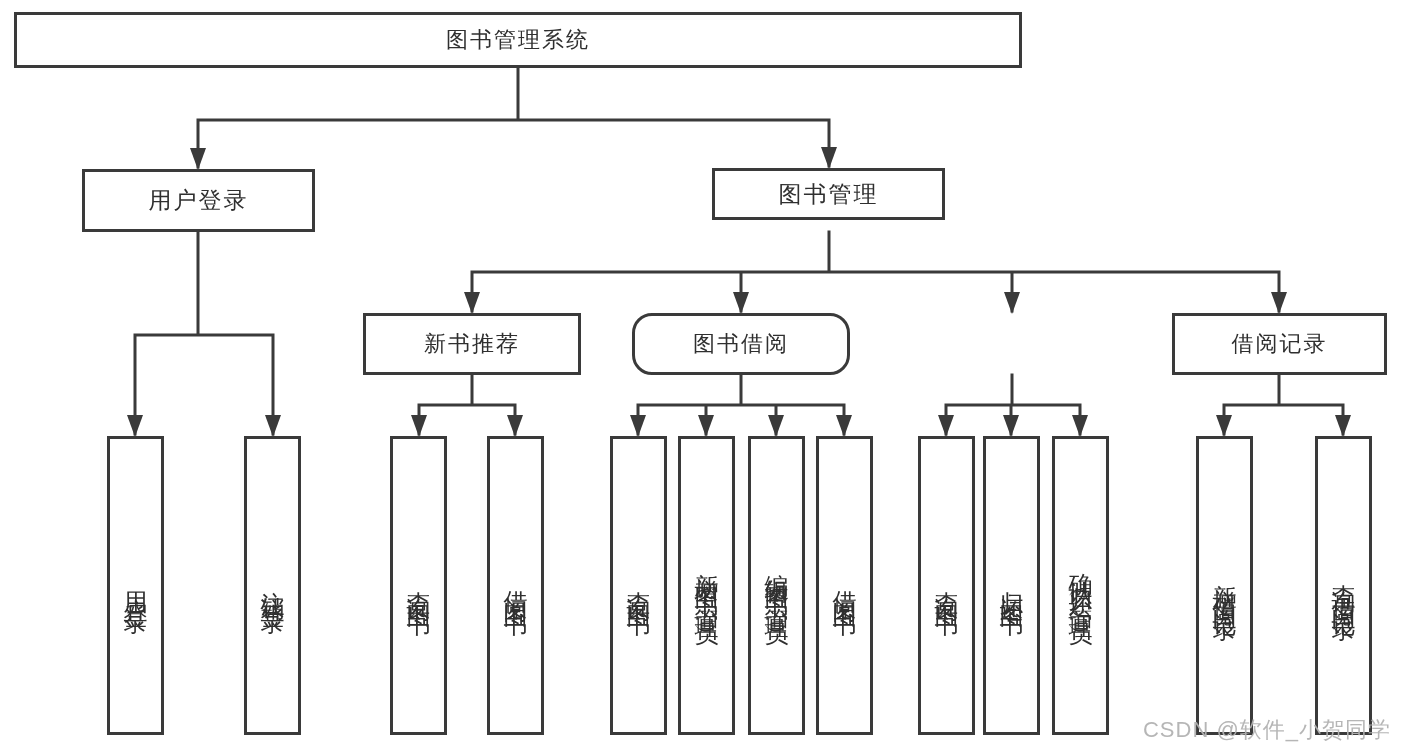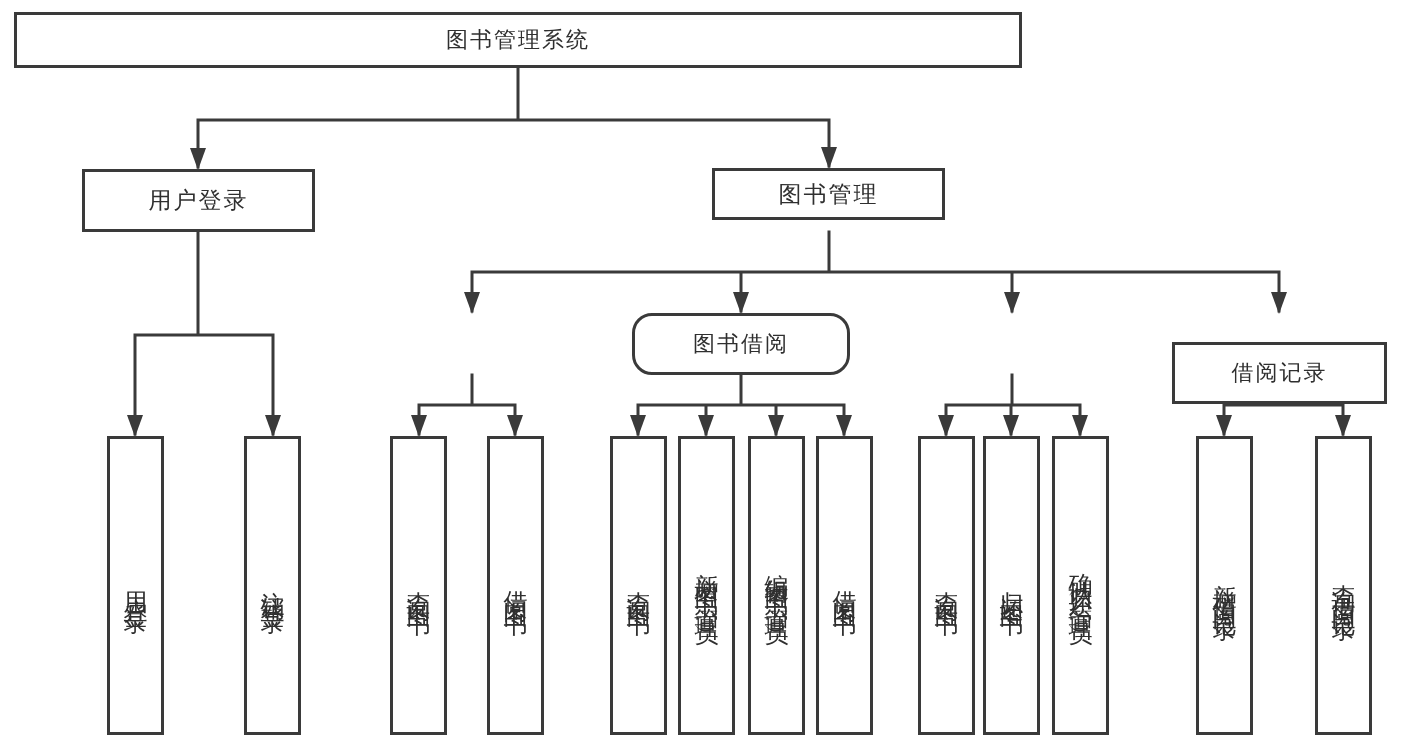--- a/index.html
+++ b/index.html
@@ -29,21 +29,21 @@
   }
   
   .n-root   { left: 14px;   top: 12px;  width: 1008px; height: 56px; }
   
   .n-login  { left: 82px;   top: 169px; width: 233px;  height: 63px; }
   .n-mgmt   { left: 712px;  top: 168px; width: 233px;  height: 52px; }
   
   .n-g1 { left: 363px;  top: 313px; width: 218px; height: 62px; }
   .n-g2 { left: 632px;  top: 313px; width: 218px; height: 62px; border-radius: 20px; }
   .n-g3 { left: 903px;  top: 313px; width: 218px; height: 62px; }
-  .n-g4 { left: 1172px; top: 313px; width: 215px; height: 62px; margin-top: 29px; }
+  .n-g4 { left: 1172px; top: 313px; width: 215px; height: 62px; }
   
   .leaf { top: 436px; height: 299px; width: 57px; }
   .n-l1  { left: 107px; }
   .n-l2  { left: 244px; }
   .n-l3  { left: 390px; }
   .n-l4  { left: 487px; }
   .n-l5  { left: 610px; }
   .n-l6  { left: 678px; }
   .n-l7  { left: 748px; }
   .n-l8  { left: 816px; }
@@ -104,20 +104,21 @@
       <polygon points="1216,415 1232,415 1224,437"></polygon>
       <polygon points="1335,415 1351,415 1343,437"></polygon>
     </g>
   </svg>
 
   <div class="node h-node n-root">图书管理系统</div>
 
   <div class="node h-node lvl2 n-login">用户登录</div>
   <div class="node h-node lvl2 n-mgmt">图书管理</div>
 
+  <div class="node h-node n-g1">新书推荐</div>
   <div class="node h-node n-g2">图书借阅</div>
   <div class="node h-node n-g4">借阅记录</div>
 
   <div class="node v-node leaf n-l1">用户登录</div>
   <div class="node v-node leaf n-l2">注销登录</div>
 
   <div class="node v-node leaf n-l3">查询图书</div>
   <div class="node v-node leaf n-l4">借阅图书</div>
 
   <div class="node v-node leaf n-l5">查询图书</div>
@@ -125,14 +126,15 @@
   <div class="node v-node leaf n-l7">编辑图书（管理员）</div>
   <div class="node v-node leaf n-l8">借阅图书</div>
 
   <div class="node v-node leaf n-l9">查询图书</div>
   <div class="node v-node leaf n-l10">归还图书</div>
   <div class="node v-node leaf n-l11">确认归还（管理员）</div>
 
   <div class="node v-node leaf n-l12">新增借阅记录</div>
   <div class="node v-node leaf n-l13">查询借阅记录</div>
 
+  <div class="watermark">CSDN @软件_小贺同学</div>
 
 </div>
 
 </body></html>

